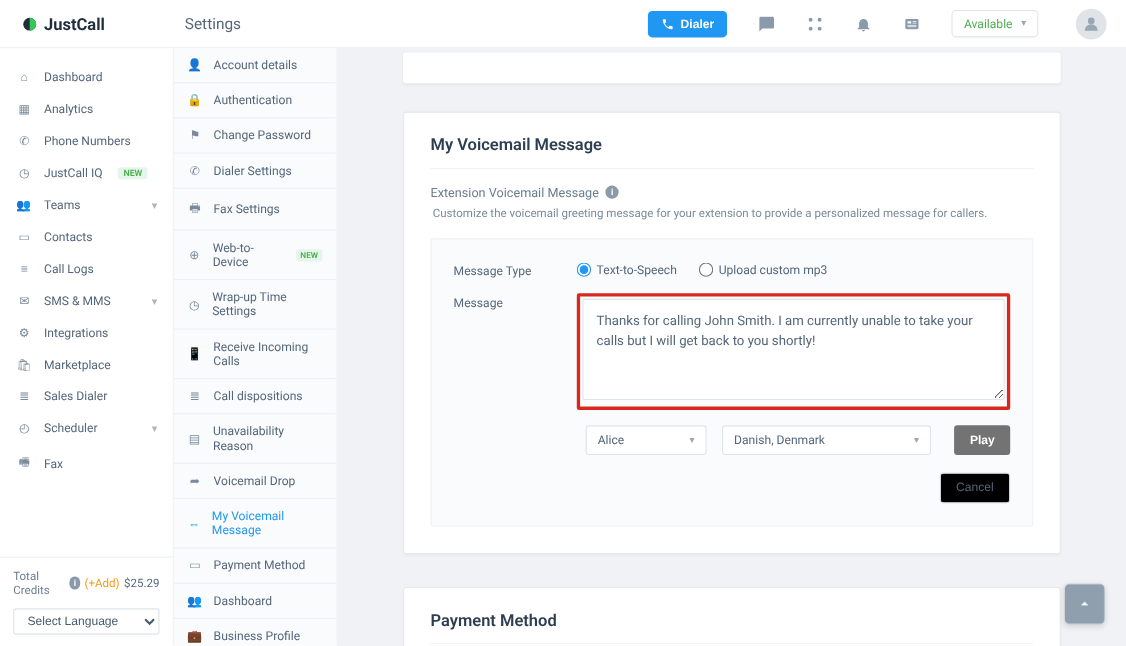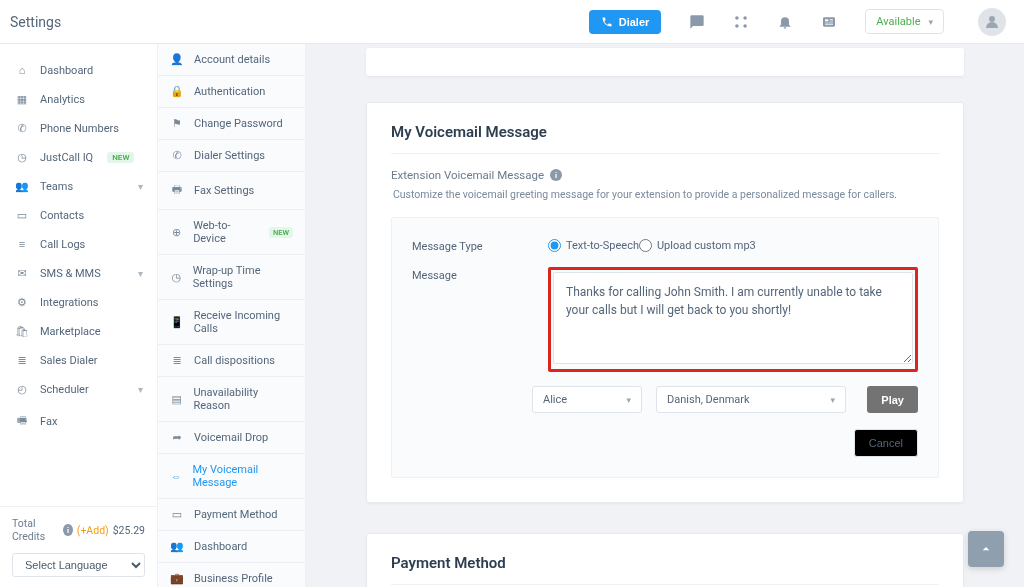--- a/index.html
+++ b/index.html
@@ -188,27 +188,27 @@
       border:1px solid #eef1f4;
       margin-top:16px;
       padding:20px;
       border-radius:2px;
     }
     .form-row {
       display:flex;
       margin-bottom:14px;
     }
     .form-label {
-      width:136px;
+      width:112px;
       font-size:11px;
       color:#54667a;
       padding-top:2px;
     }
     .radios {
-      display:flex; font-size:11px; color:#54667a;justify-content:center;
+      display:flex; gap:20px; font-size:11px; color:#54667a;justify-content:center;
     }
     .radios label { display:flex; align-items:center; gap:5px; cursor:pointer;}
     .msg-textarea-wrap {
       flex:1;
       border:3px solid #d9271e;
       border-radius:2px;
       padding:2px;
     }
     .msg-textarea {
       width:100%;
@@ -270,20 +270,27 @@
       display:flex;align-items:center;justify-content:center;
       cursor:pointer;
       box-shadow:0 2px 6px rgba(0,0,0,0.15);
     }
     input[type="radio"]{accent-color:#1f97f3;}
   </style>
 </head>
 <body>
 
 <div class="topbar">
+  <div class="logo">
+    <svg class="logo-mark" viewBox="0 0 24 24">
+      <path d="M12 2a10 10 0 100 20 10 10 0 000-20z" fill="#1f2d3d"></path>
+      <path d="M12 2a10 10 0 010 20" fill="#34c759"></path>
+    </svg>
+    <span class="logo-text">JustCall</span>
+  </div>
   <div class="page-title">Settings</div>
   <div class="topbar-right">
     <button class="btn-dialer">
       <svg width="12" height="12" viewBox="0 0 24 24" fill="#fff">
           <path d="M6.6 10.8a15 15 0 006.6 6.6l2.2-2.2a1 1 0 011-.25 11.4 11.4 0 003.56.57 1 1 0 011 1V20a1 1 0 01-1 1A17 17 0 013 4a1 1 0 011-1h3.5a1 1 0 011 1 11.4 11.4 0 00.57 3.56 1 1 0 01-.25 1z"></path>
         </svg>
       <span>Dialer</span>
     </button>
     <div class="icon-btn">
         <svg width="16" height="16" viewBox="0 0 24 24" fill="currentColor">

